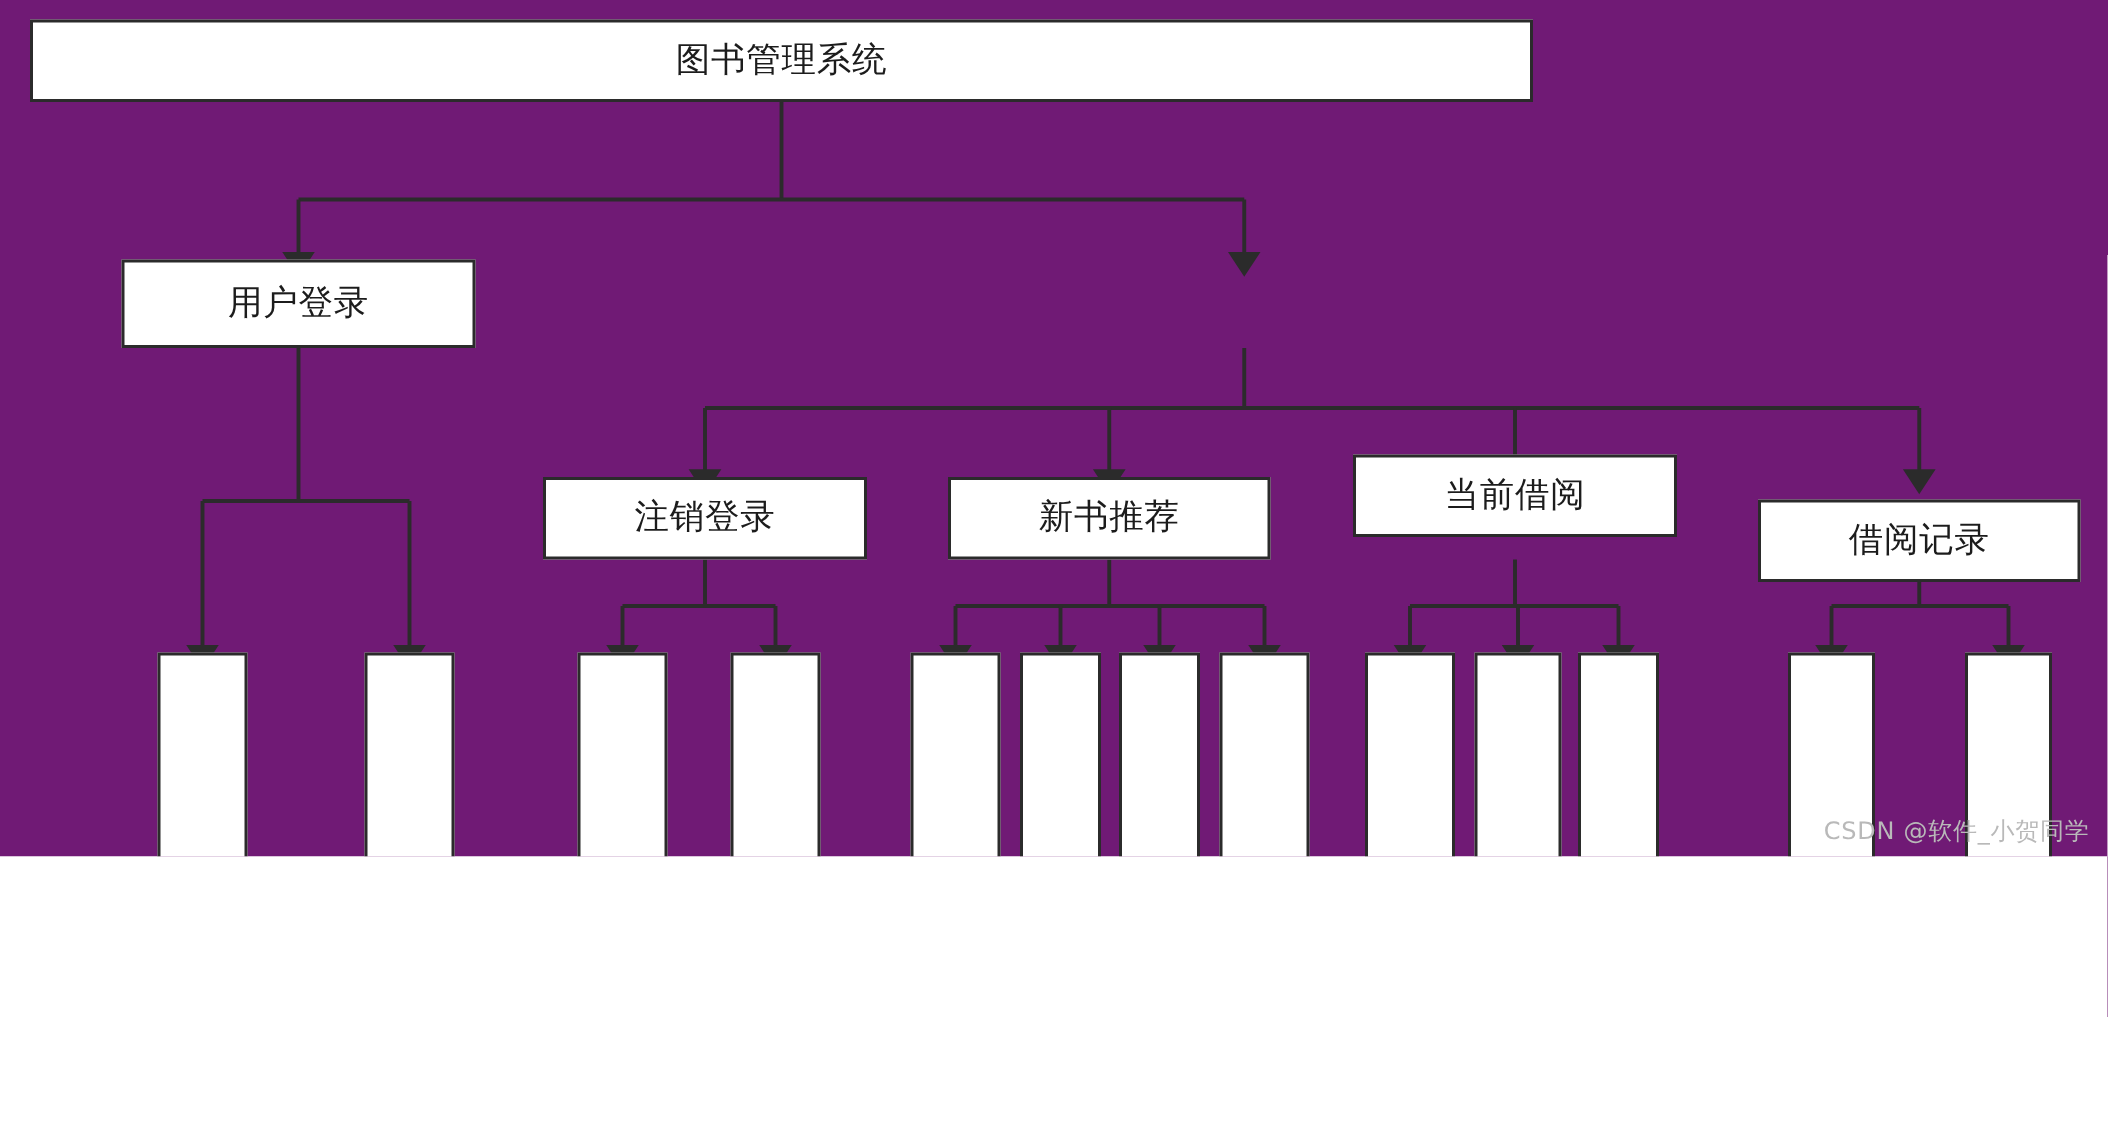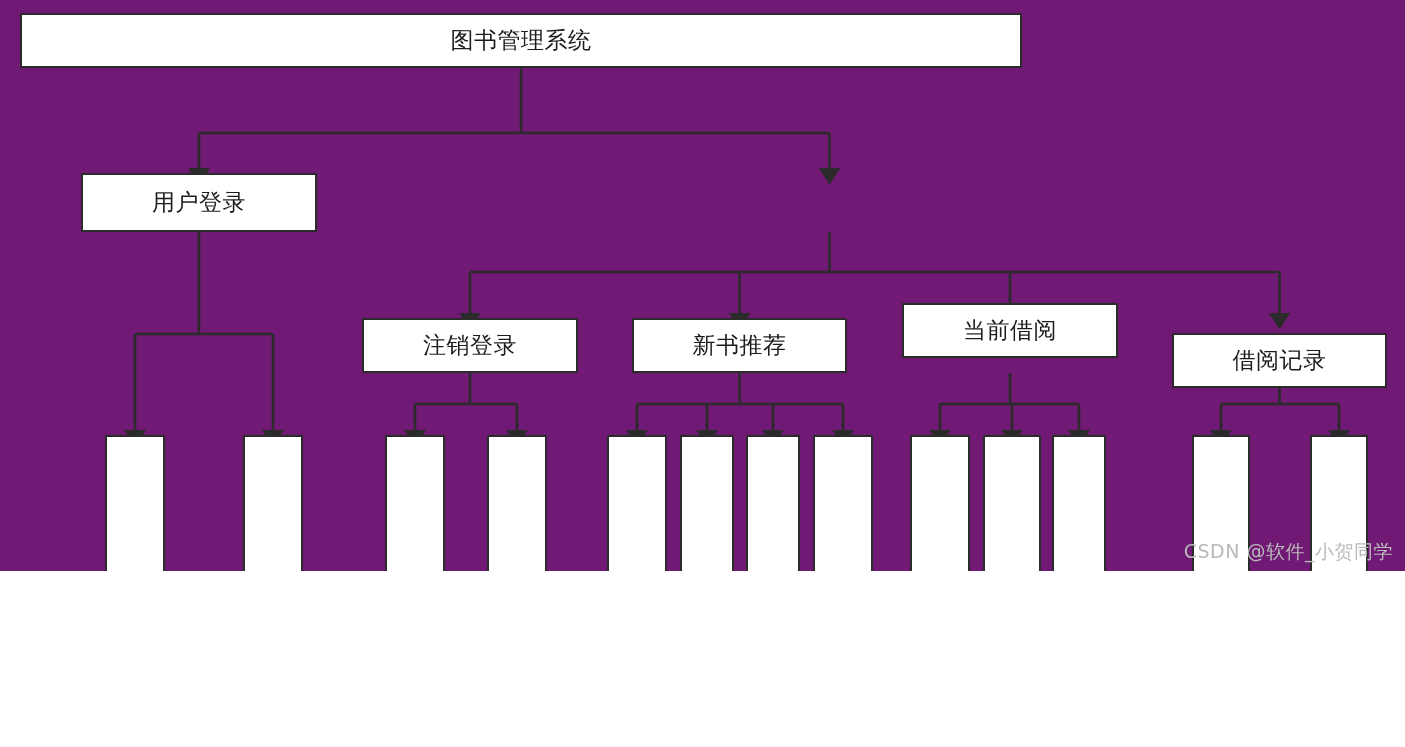--- a/index.html
+++ b/index.html
@@ -58,21 +58,21 @@
     padding-top: 8px;
   }
   .node.leaf.mid-anchor {
     align-items: center;
     padding-top: 0;
   }
   #watermark {
     position: absolute;
     right: 12px;
     bottom: 6px;
-    font-size: 19px;
+    font-size: 16px;
     color: #b9b9b9;
     letter-spacing: 0.5px;
     z-index: 5;
     user-select: none;
     white-space: nowrap;
   }
 </style>
 </head>
 <body>
 

